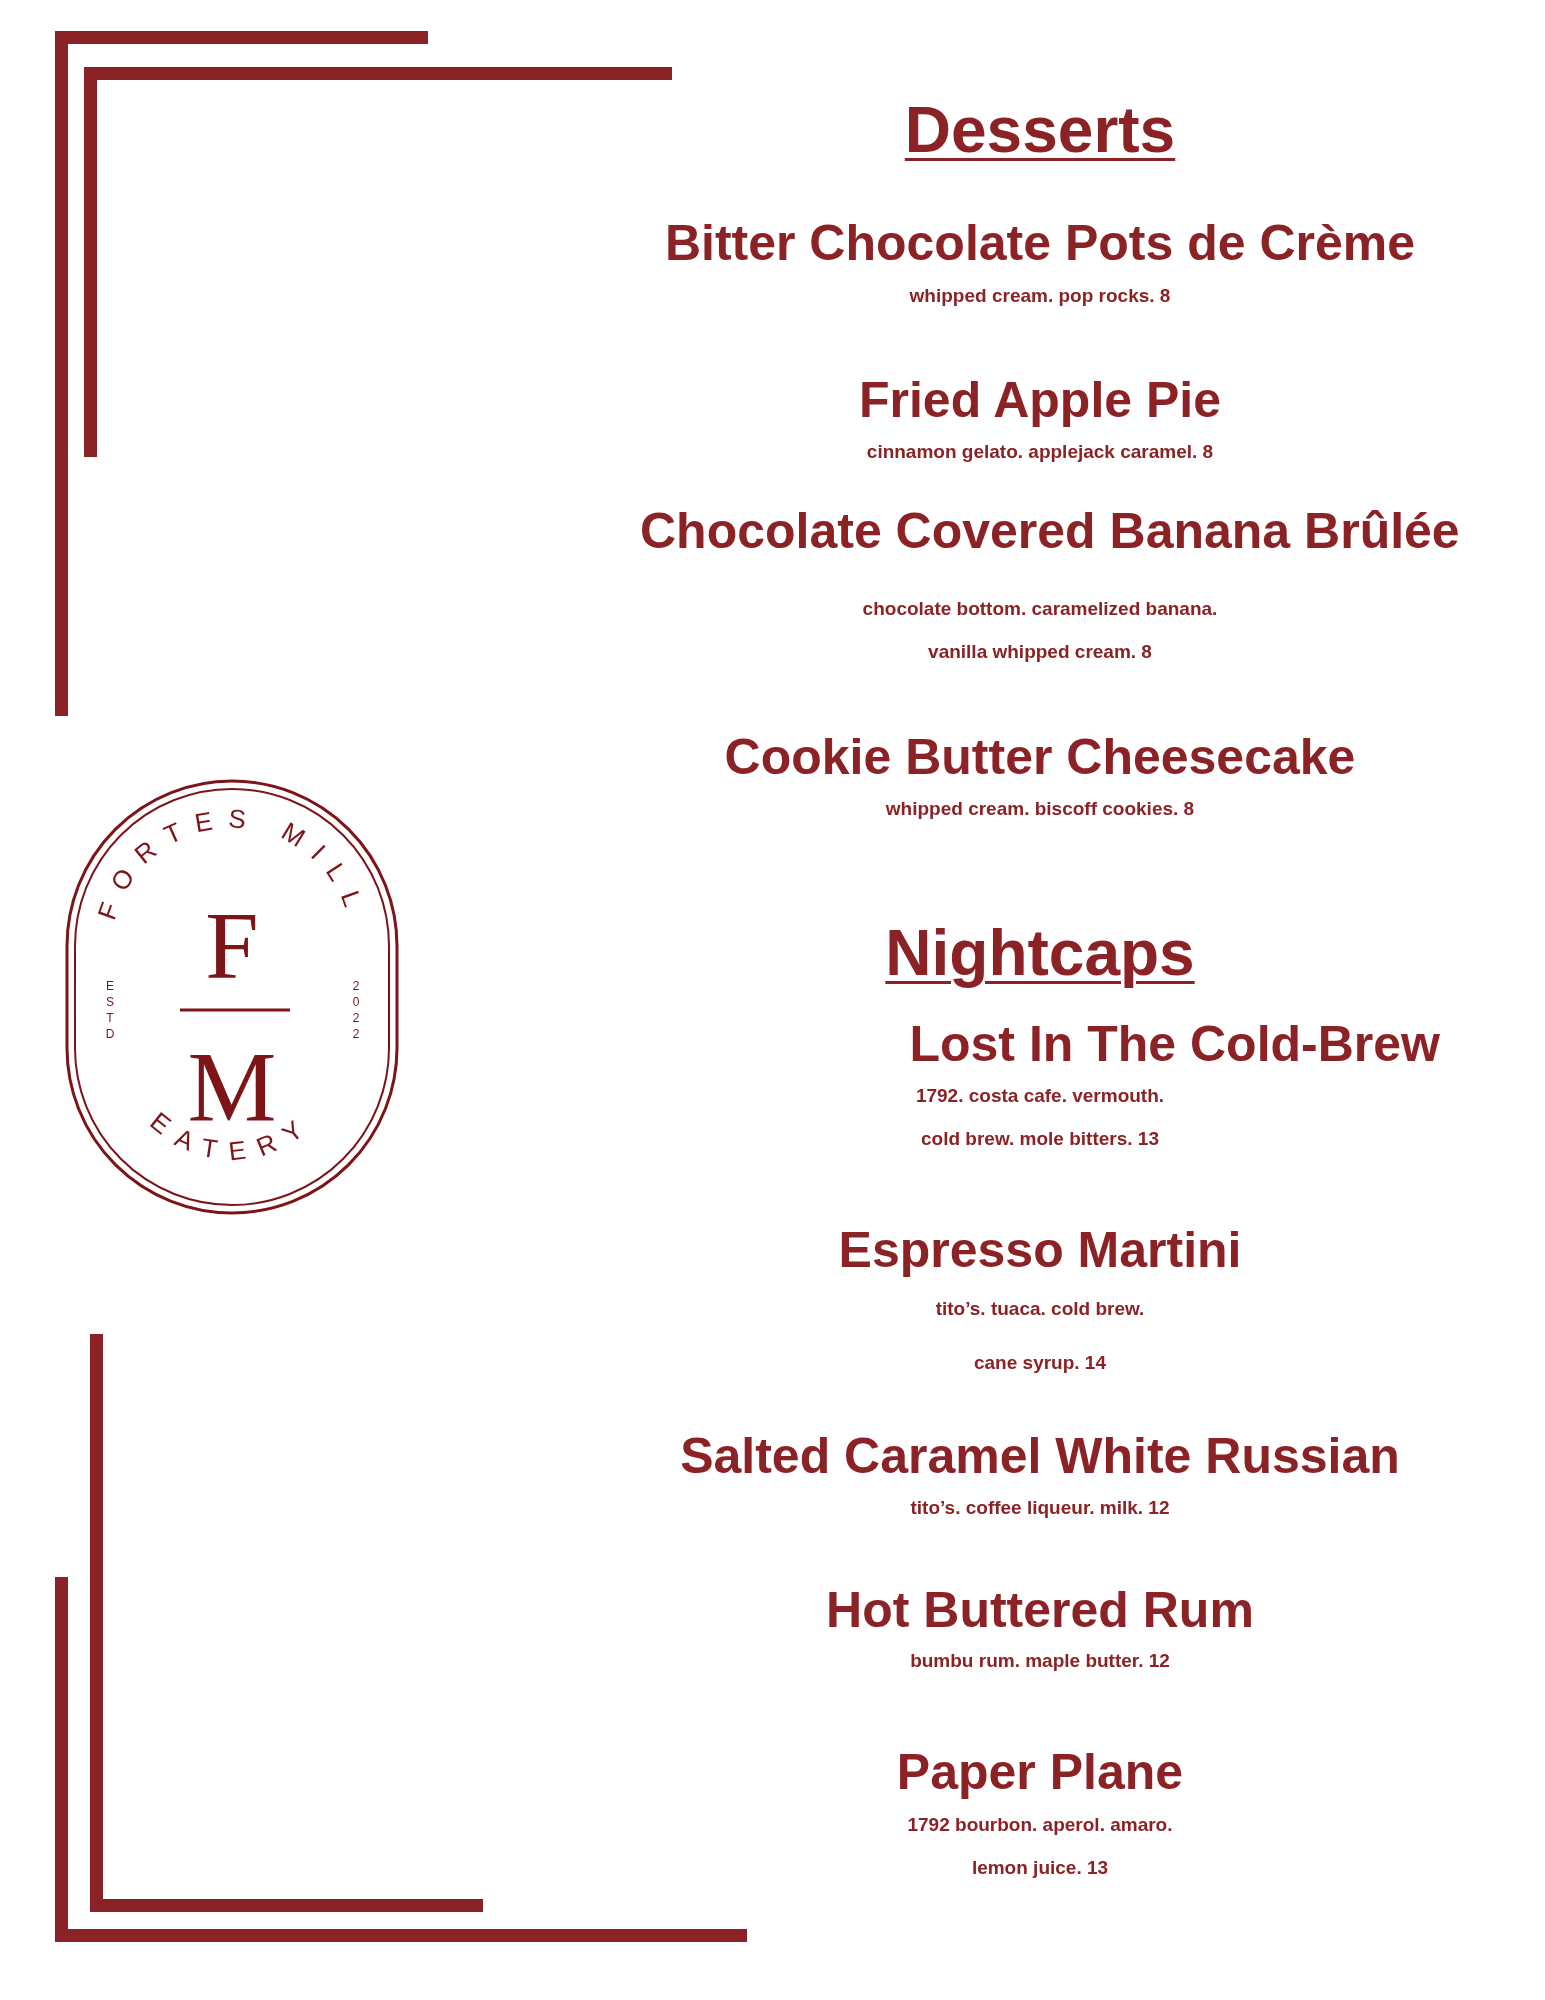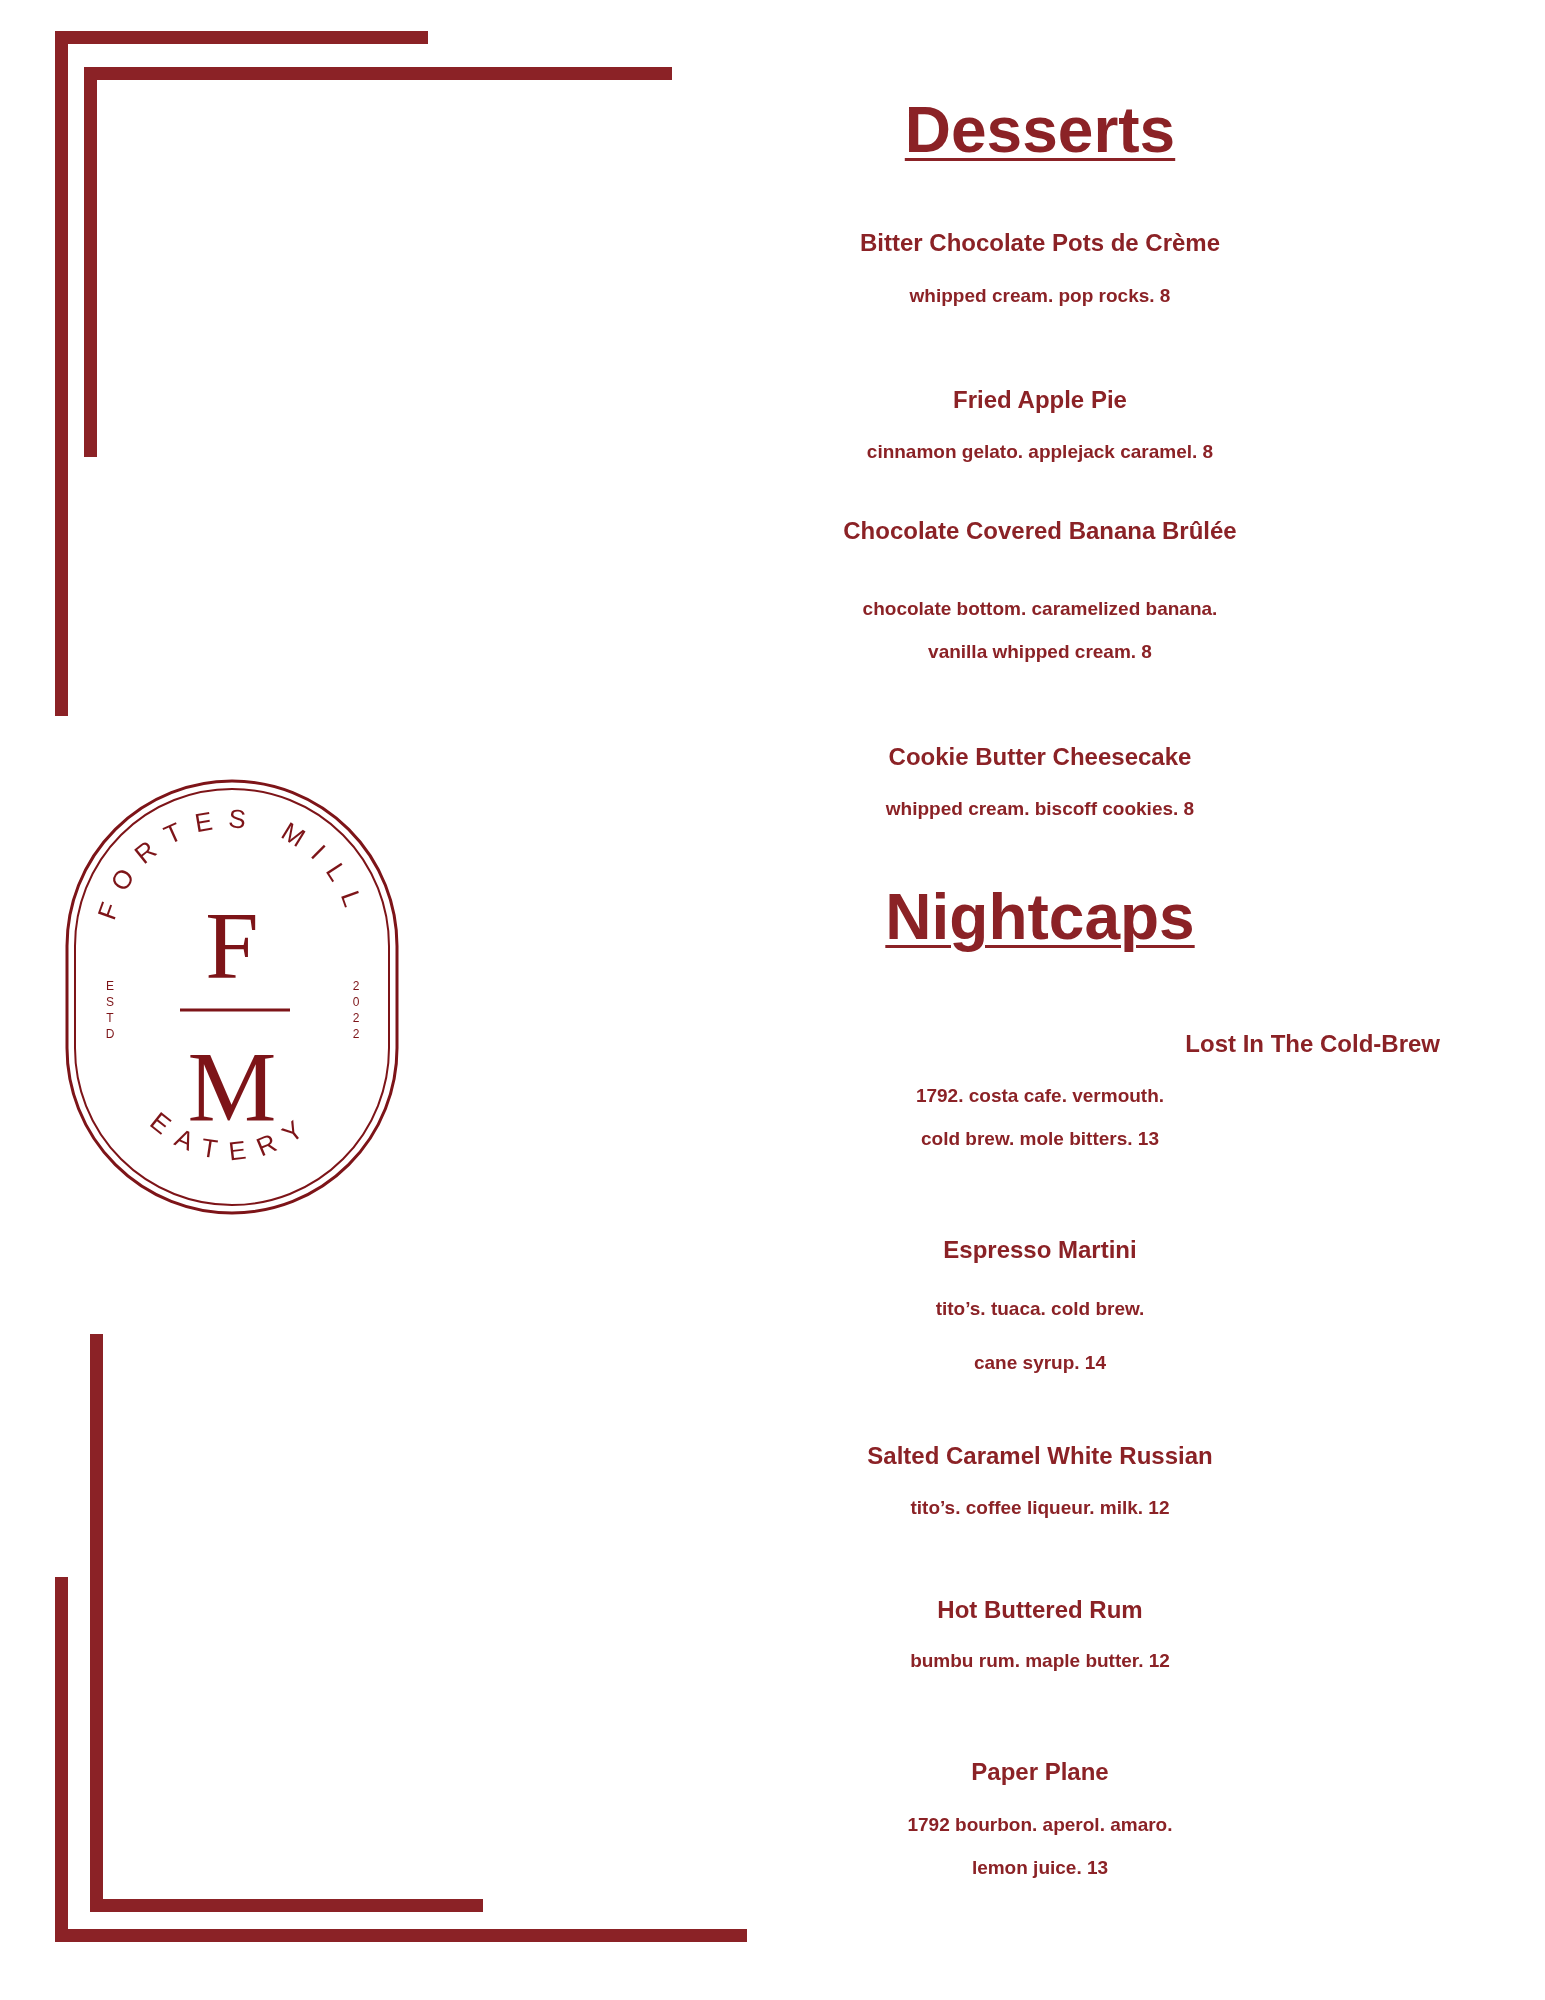--- a/index.html
+++ b/index.html
@@ -1,20 +1,20 @@
 <!DOCTYPE html>
 <html><head>
 <meta charset="utf-8">
 <style>
   html, body { margin: 0; padding: 0; background: #ffffff; }
   body { width: 1545px; height: 2000px; position: relative; overflow: hidden; font-family: "Liberation Sans", sans-serif; color: #8B2226; }
   .bar { position: absolute; background: #8B2226; }
   .line { position: absolute; left: 640px; width: 800px; text-align: center; white-space: nowrap; line-height: 1; transform: translateY(-50%); }
   .section { font-size: 64px; font-weight: bold; text-decoration: underline; text-decoration-thickness: 3px; text-underline-offset: 6px; }
-  .title { font-size: 24px; font-weight: bold; }
+  .title { font-size: 50px; font-weight: bold; }
   .desc { font-size: 19px; font-weight: bold; }
   .logo { position: absolute; left: 64px; top: 778px; width: 336px; height: 438px; }
 </style>
 </head>
 <body>
 
 <div class="bar" style="left:55px; top:31px; width:373px; height:13px;"></div>
 <div class="bar" style="left:55px; top:31px; width:13px; height:685px;"></div>
 <div class="bar" style="left:84px; top:67px; width:588px; height:13px;"></div>
 <div class="bar" style="left:84px; top:67px; width:13px; height:390px;"></div>
@@ -64,21 +64,21 @@
 <div class="line title" style="top:400px;">Fried Apple Pie</div>
 <div class="line desc" style="top:451px;">cinnamon gelato. applejack caramel. 8</div>
 
 <div class="line title" style="top:531px;">Chocolate Covered Banana Brûlée</div>
 <div class="line desc" style="top:608px;">chocolate bottom. caramelized banana.</div>
 <div class="line desc" style="top:651px;">vanilla whipped cream. 8</div>
 
 <div class="line title" style="top:757px;">Cookie Butter Cheesecake</div>
 <div class="line desc" style="top:808px;">whipped cream. biscoff cookies. 8</div>
 
-<div class="line section" style="top:917px;text-align:center;">Nightcaps</div>
+<div class="line section" style="top:953px;text-align:center;">Nightcaps</div>
 
 <div class="line title" style="top:1044px;text-align:right;">Lost In The Cold-Brew</div>
 <div class="line desc" style="top:1095px;">1792. costa cafe. vermouth.</div>
 <div class="line desc" style="top:1138px;">cold brew. mole bitters. 13</div>
 
 <div class="line title" style="top:1250px;">Espresso Martini</div>
 <div class="line desc" style="top:1300px;margin-top:8px;">tito’s. tuaca. cold brew.</div>
 <div class="line desc" style="top:1343px;margin-top:19px;">cane syrup. 14</div>
 
 <div class="line title" style="top:1456px;">Salted Caramel White Russian</div>

